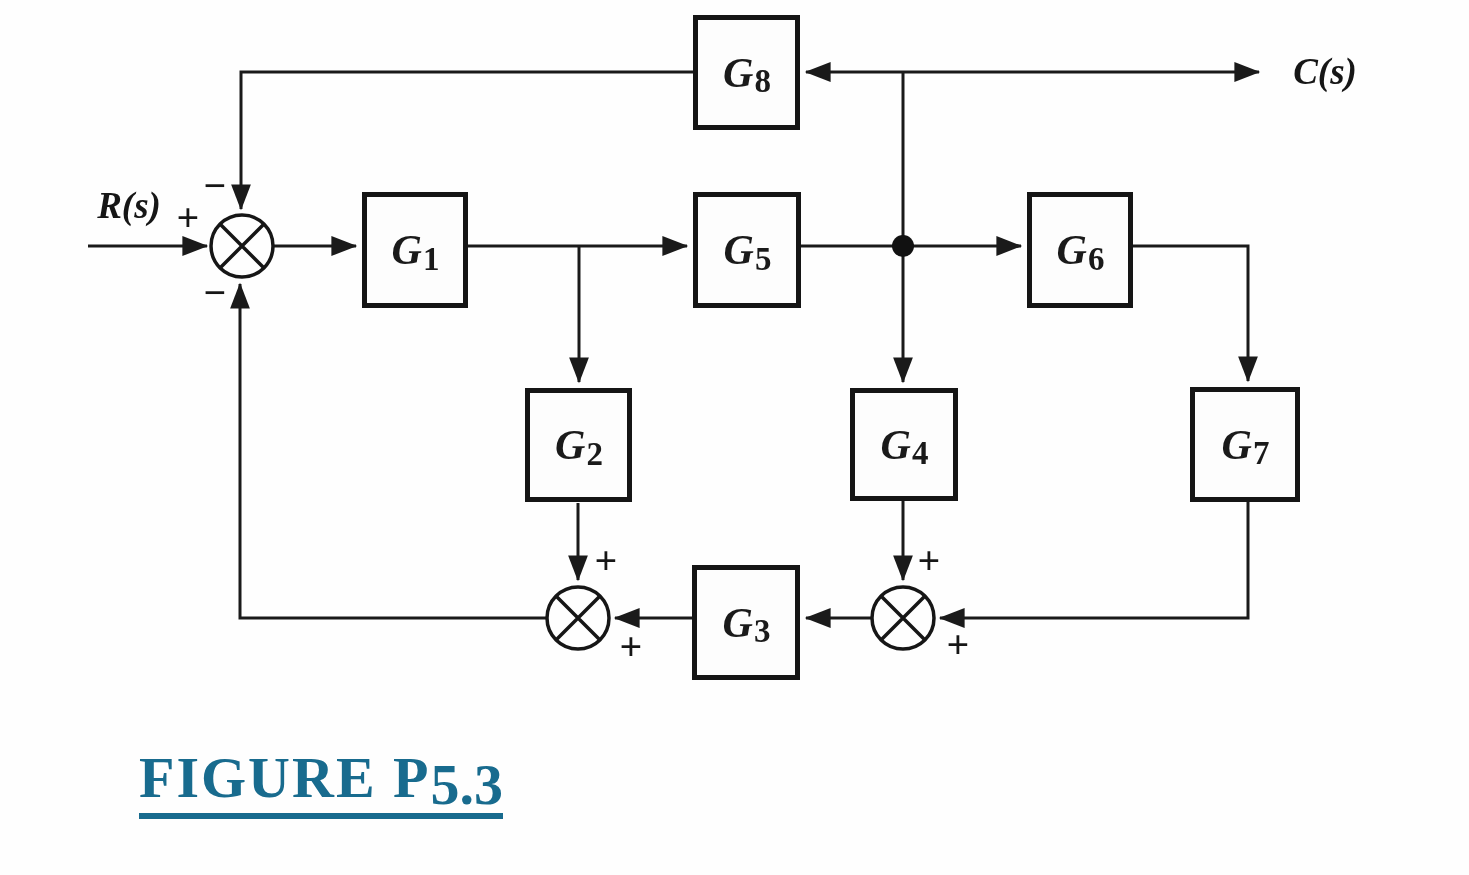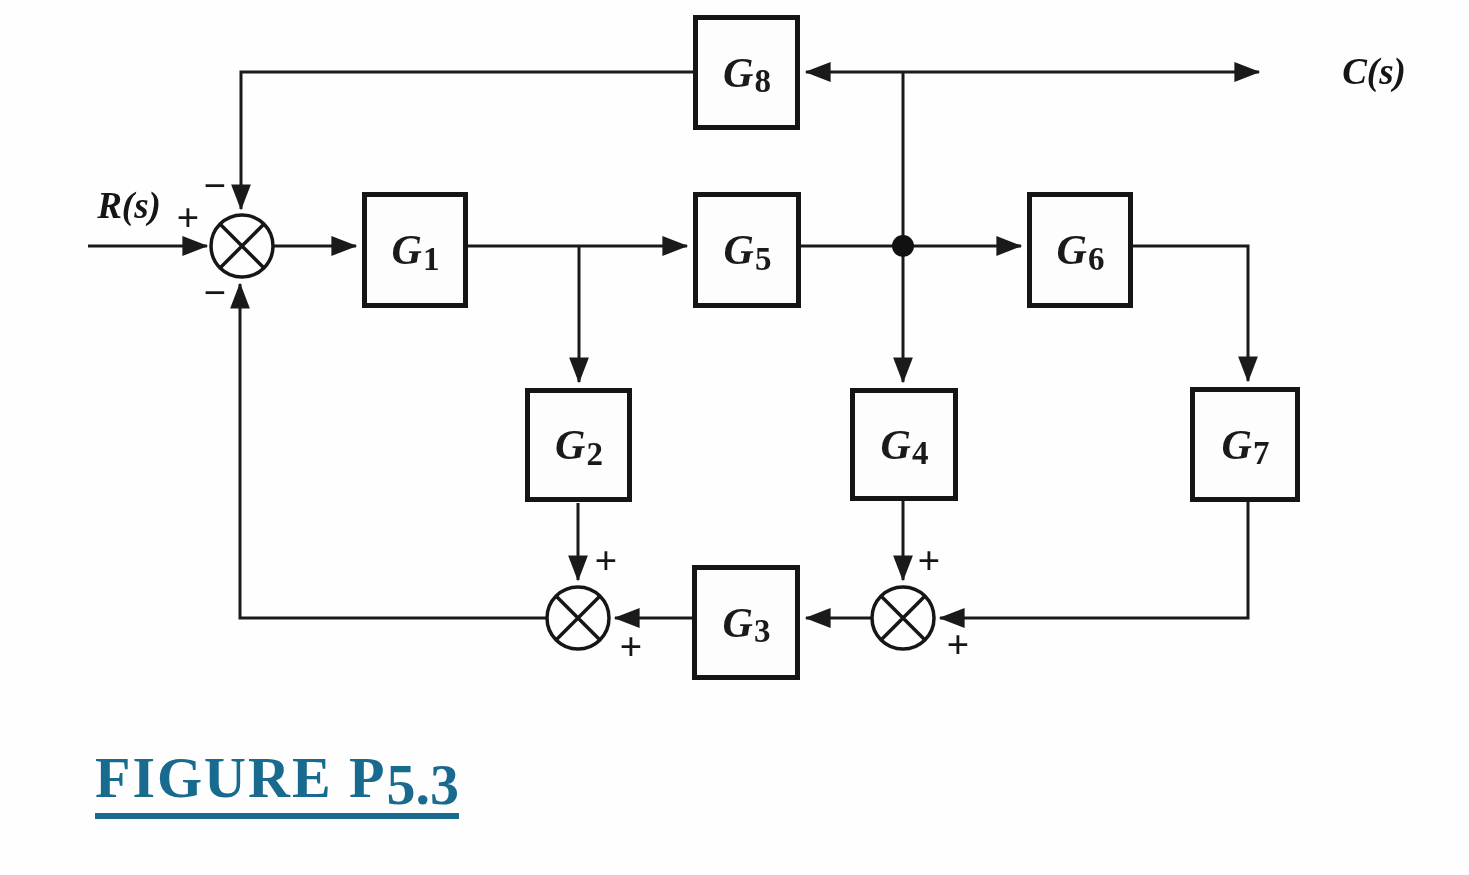--- a/index.html
+++ b/index.html
@@ -182,29 +182,29 @@
     <span class="gbase">G</span>
       <span class="gsub">7</span>
   </div>
 
   <div class="block" style="left:693px; top:15px; width:107px; height:115px;">
     <span class="gbase">G</span>
       <span class="gsub">8</span>
   </div>
 
   <div class="io-label" style="left:129px; top:205px;">R(s)</div>
-  <div class="io-label" style="left:1374px; top:71px;">C(s)</div>
+  <div class="io-label" style="left:1325px; top:71px;">C(s)</div>
 
   <div class="sign" style="left:188px; top:218px;">+</div>
   <div class="sign" style="left:215px; top:186px;">−</div>
   <div class="sign" style="left:215px; top:293px;">−</div>
 
   <div class="sign" style="left:606px; top:561px;">+</div>
   <div class="sign" style="left:631px; top:647px;">+</div>
 
   <div class="sign" style="left:929px; top:561px;">+</div>
   <div class="sign" style="left:958px; top:645px;">+</div>
 
-  <div class="caption" id="caption" style="color: rgb(24, 107, 142); border-bottom-color: rgb(24, 107, 142);">
+  <div class="caption" id="caption" style="color: rgb(24, 107, 142); border-bottom-color: rgb(24, 107, 142); margin-left: 44px;">
     <span>FIGURE P</span><span class="capnum">5.3</span>
   </div>
 
 </div>
 
 </body></html>

